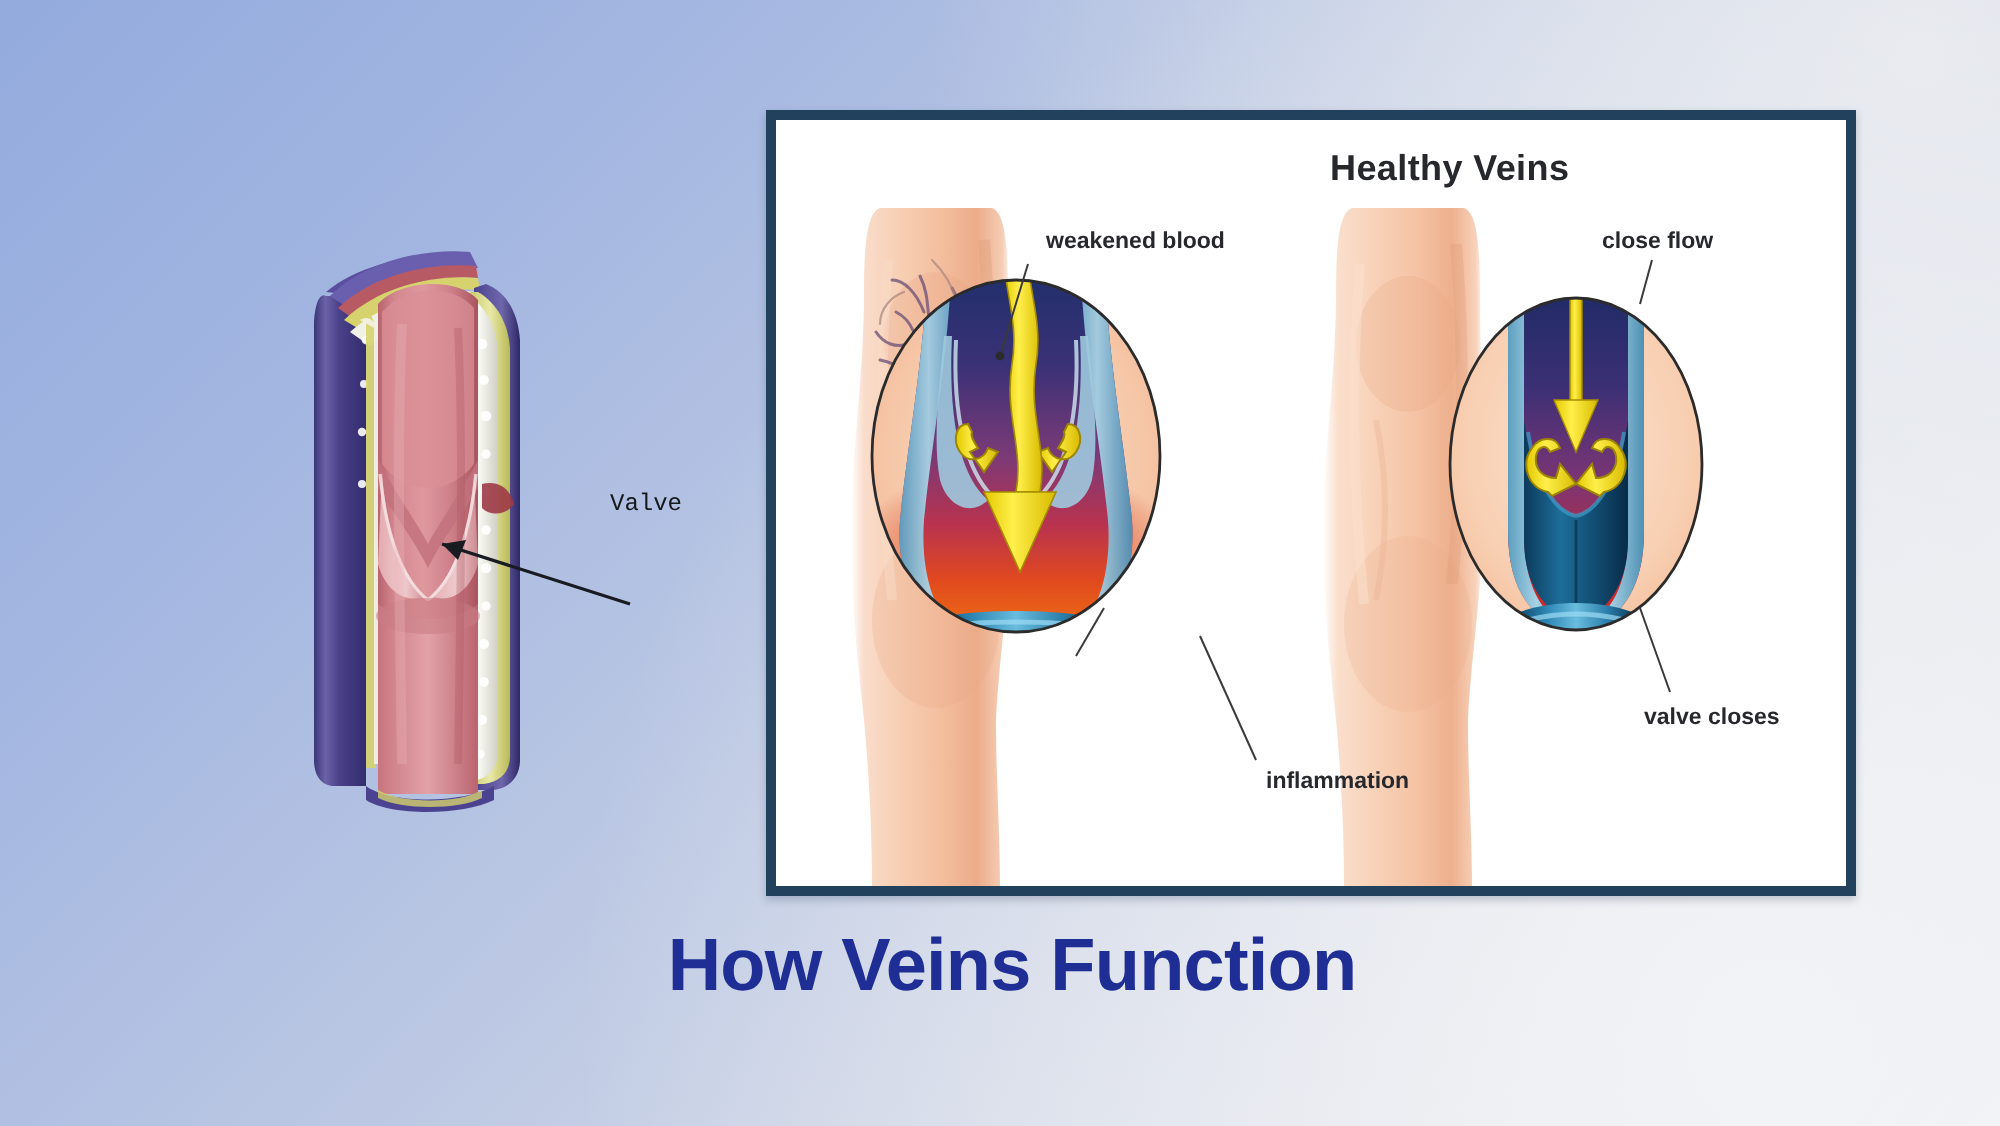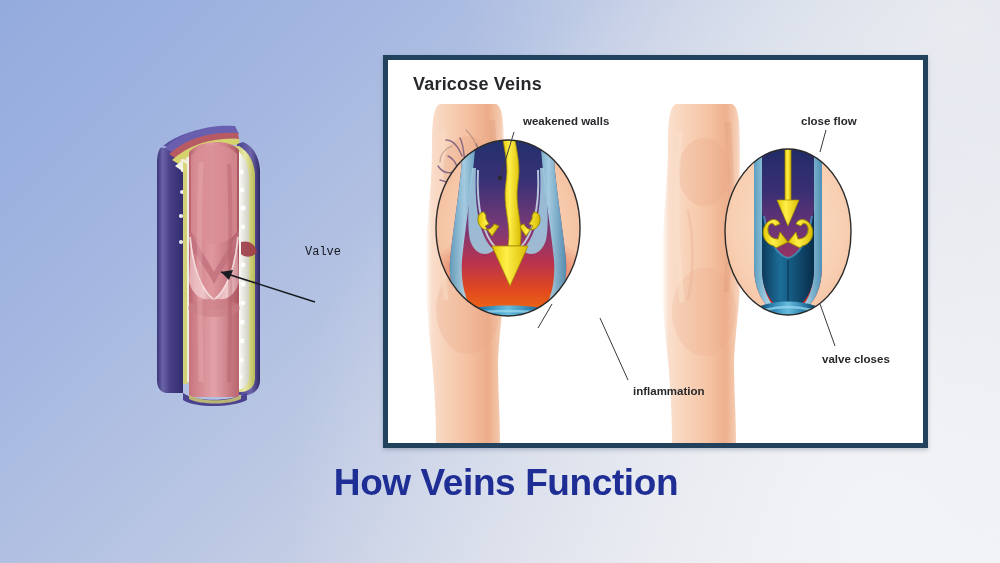--- a/index.html
+++ b/index.html
@@ -421,22 +421,22 @@
         </g>
         <ellipse cx="400" cy="172" rx="63" ry="83" fill="none" stroke="#2b2b2b" stroke-width="1.4"></ellipse>
       </g>
 
       <g stroke="#3a3a3a" stroke-width="1" fill="none">
         <path d="M438 70 L432 92"></path>
         <path d="M447 286 L432 244"></path>
       </g>
     </svg>
 
-    <span class="panel-heading" id="heading-varicose">Varicose Veins</span>
-
-    <span class="callout" id="label-weakened-walls">weakened walls</span>
+    <span class="panel-heading" id="heading-healthy">Healthy Veins</span>
+
+    <span class="callout" id="label-weakened-walls">weakened blood</span>
     <span class="callout" id="label-inflammation">inflammation</span>
     <span class="callout" id="label-blood-flow">close flow</span>
     <span class="callout" id="label-valve-closes">valve closes</span>
   </div>
 </div>
 
 <h1 id="page-title">How Veins Function</h1>
 
 </body></html>

